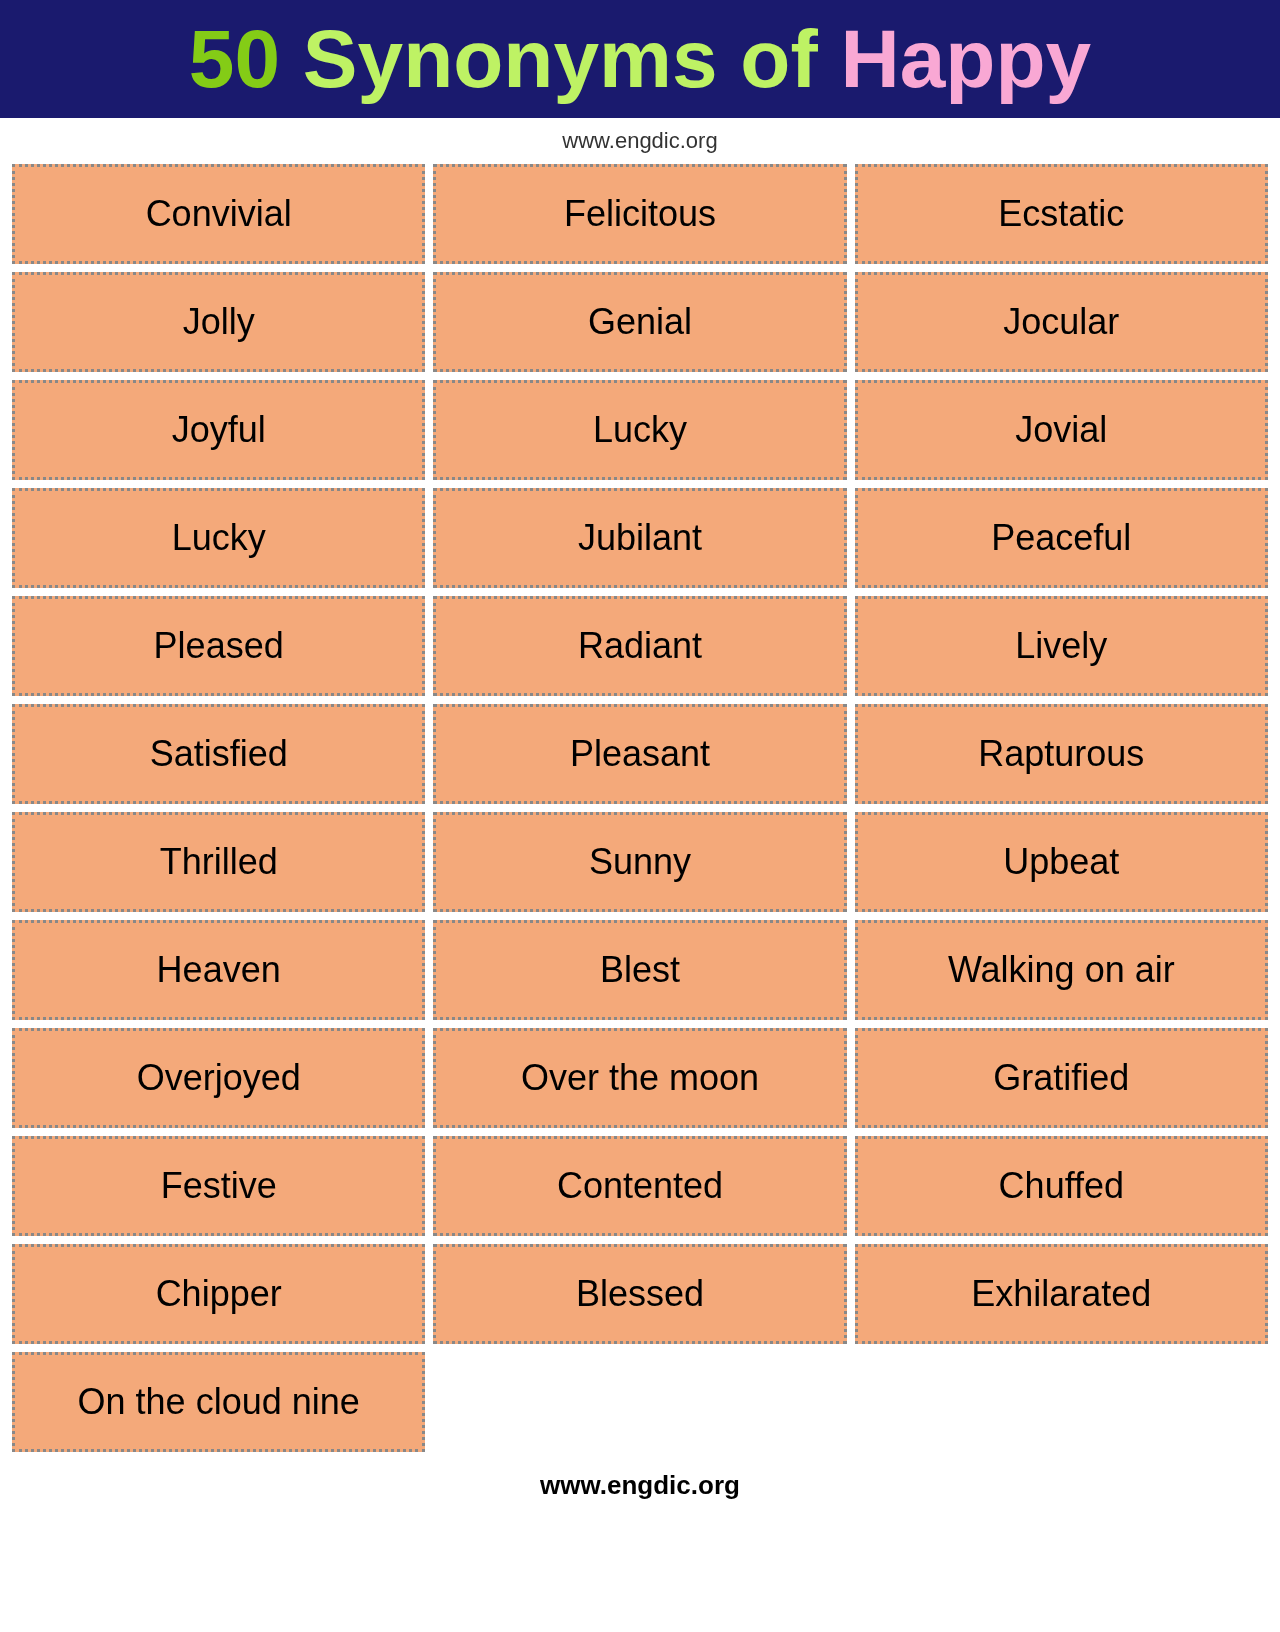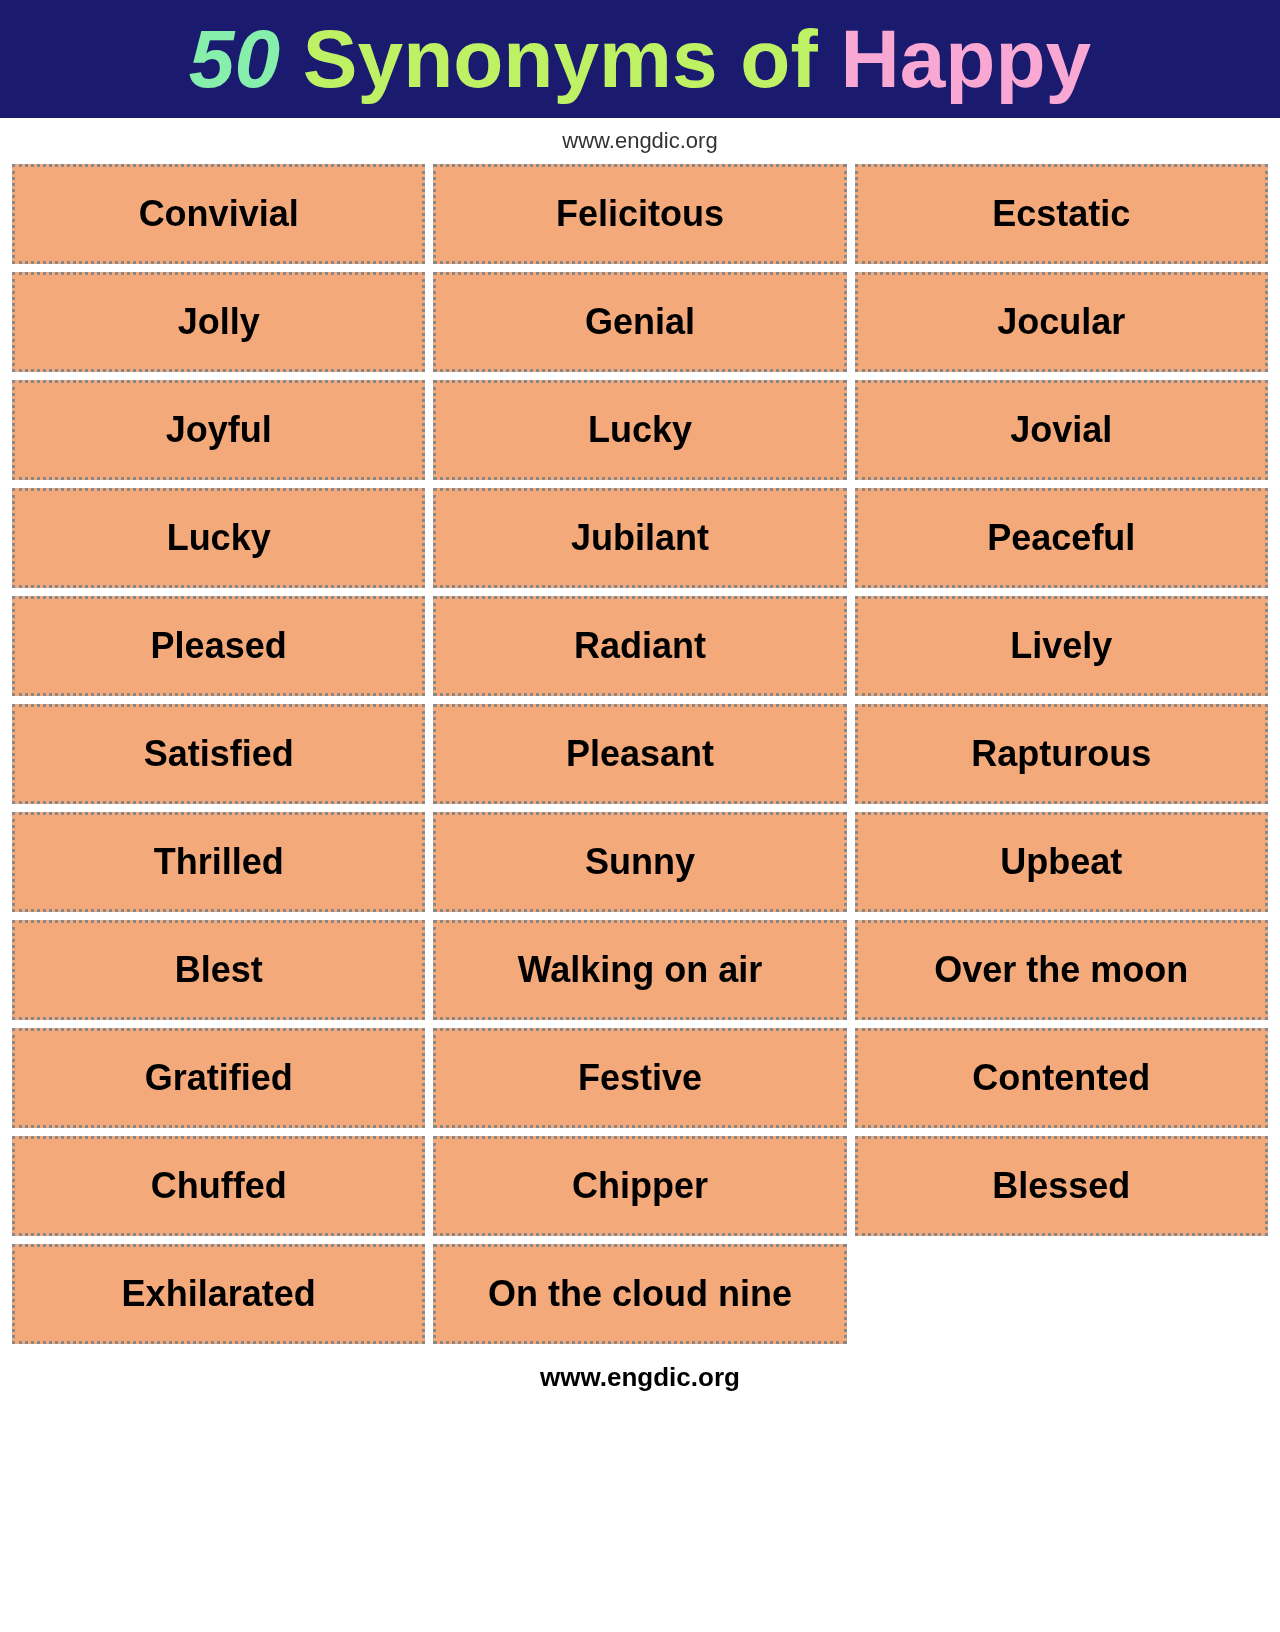--- a/index.html
+++ b/index.html
@@ -22,22 +22,21 @@
       justify-content: center;
     }
 
     .header-title {
       font-size: 82px;
       font-weight: 900;
       line-height: 1;
     }
 
     .header-number {
-      color: #86efac;
-      font-style: italic;
+      color: #84cc16;
     }
 
     .header-synonyms {
       color: #bef264;
     }
 
     .header-happy {
       color: #f9a8d4;
     }
 
@@ -63,21 +62,21 @@
       margin: 4px;
       display: flex;
       align-items: center;
       justify-content: center;
       min-height: 100px;
       padding: 18px 10px;
     }
 
     .word-text {
       font-size: 36px;
-      font-weight: 700;
+      font-weight: 400;
       color: #000000;
       text-align: left;
       font-family: Arial, sans-serif;
     }
 
     .website-bottom {
       text-align: center;
       font-size: 26px;
       color: #000;
       padding: 14px 0 16px 0;
@@ -153,26 +152,32 @@
     <div class="word-cell">
       <span class="word-text">Thrilled</span>
     </div>
     <div class="word-cell">
       <span class="word-text">Sunny</span>
     </div>
     <div class="word-cell">
       <span class="word-text">Upbeat</span>
     </div>
     <div class="word-cell">
+      <span class="word-text">Heaven</span>
+    </div>
+    <div class="word-cell">
       <span class="word-text">Blest</span>
     </div>
     <div class="word-cell">
       <span class="word-text">Walking on air</span>
     </div>
     <div class="word-cell">
+      <span class="word-text">Overjoyed</span>
+    </div>
+    <div class="word-cell">
       <span class="word-text">Over the moon</span>
     </div>
     <div class="word-cell">
       <span class="word-text">Gratified</span>
     </div>
     <div class="word-cell">
       <span class="word-text">Festive</span>
     </div>
     <div class="word-cell">
       <span class="word-text">Contented</span>

